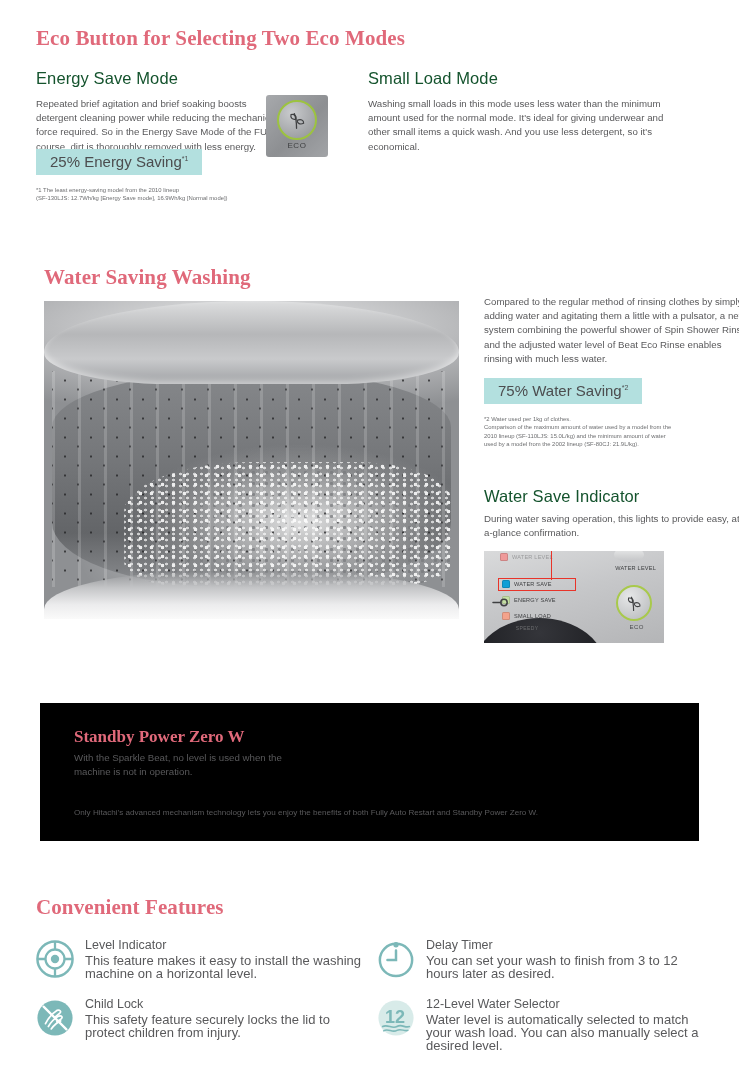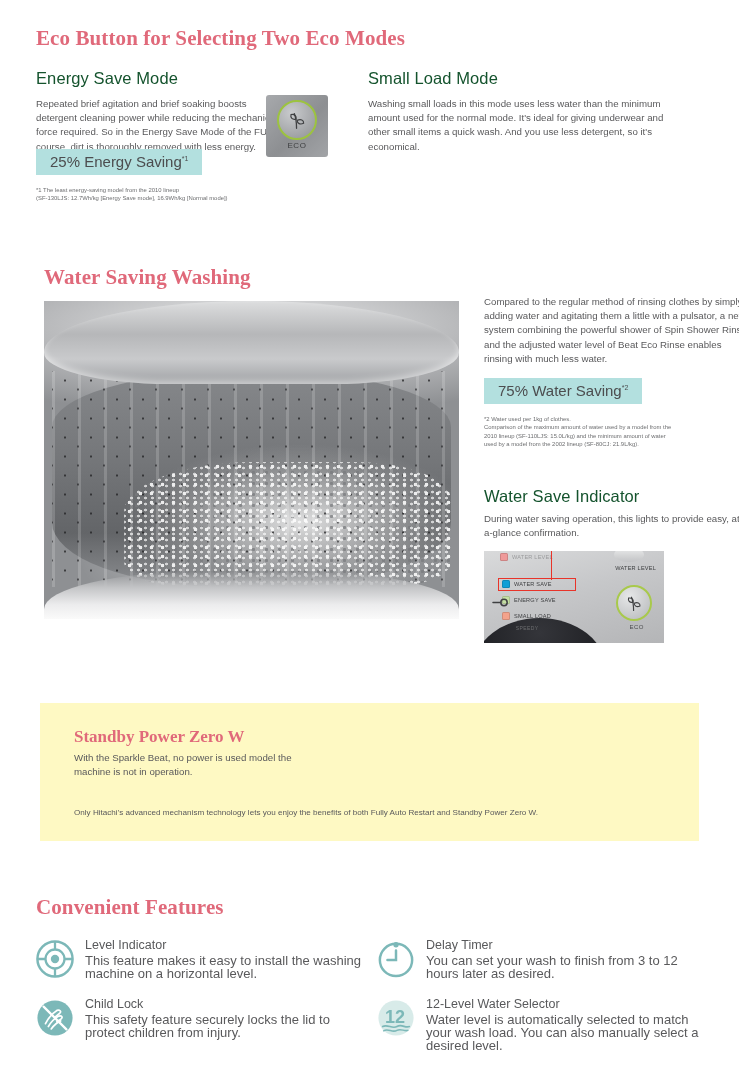--- a/index.html
+++ b/index.html
@@ -206,21 +206,21 @@
     border-radius:50%; background:linear-gradient(180deg,#eceded,#c2c3c5);
   }
   .panel-key {
     position:absolute; left:8px; top:47px;
   }
 
   
   #sec-gray {
     position: absolute; left: 40px; top: 703px;
     width: 659px; height: 138px;
-    background: #fef9c3;
+    background: #000000;
   }
   #sec-gray .inner { padding: 24px 34px 0 34px; }
   .gray-cols { display:flex; }
   .gray-col-1 { width: 252px; }
   .gray-col-2 { width: 360px; }
   .gray-head {
     font-family: "Liberation Serif", serif;
     color: #e0697a; font-size: 17px; font-weight: 700; margin-bottom: 4px;
   }
   #gray-footer { padding: 0 34px; margin-top: 29px; font-size: 8.1px; color:#59595b; }
@@ -356,21 +356,21 @@
         </div>
       </div>
     </div>
   </section>
 
   <section id="sec-gray">
     <div class="inner">
       <div class="gray-cols">
         <div class="gray-col-1">
           <div class="gray-head">Standby Power Zero W</div>
-          <div class="body-text" style="width:225px;">With the Sparkle Beat, no power is used model the machine is not in operation.</div>
+          <div class="body-text" style="width:225px;">With the Sparkle Beat, no level is used when the machine is not in operation.</div>
         </div>
       </div>
     </div>
     <div id="gray-footer">Only Hitachi's advanced mechanism technology lets you enjoy the benefits of both Fully Auto Restart and Standby Power Zero W.</div>
   </section>
 
   <section id="sec-features">
     <div class="section-head head">Convenient Features</div>
 
     <div class="feat-grid">

